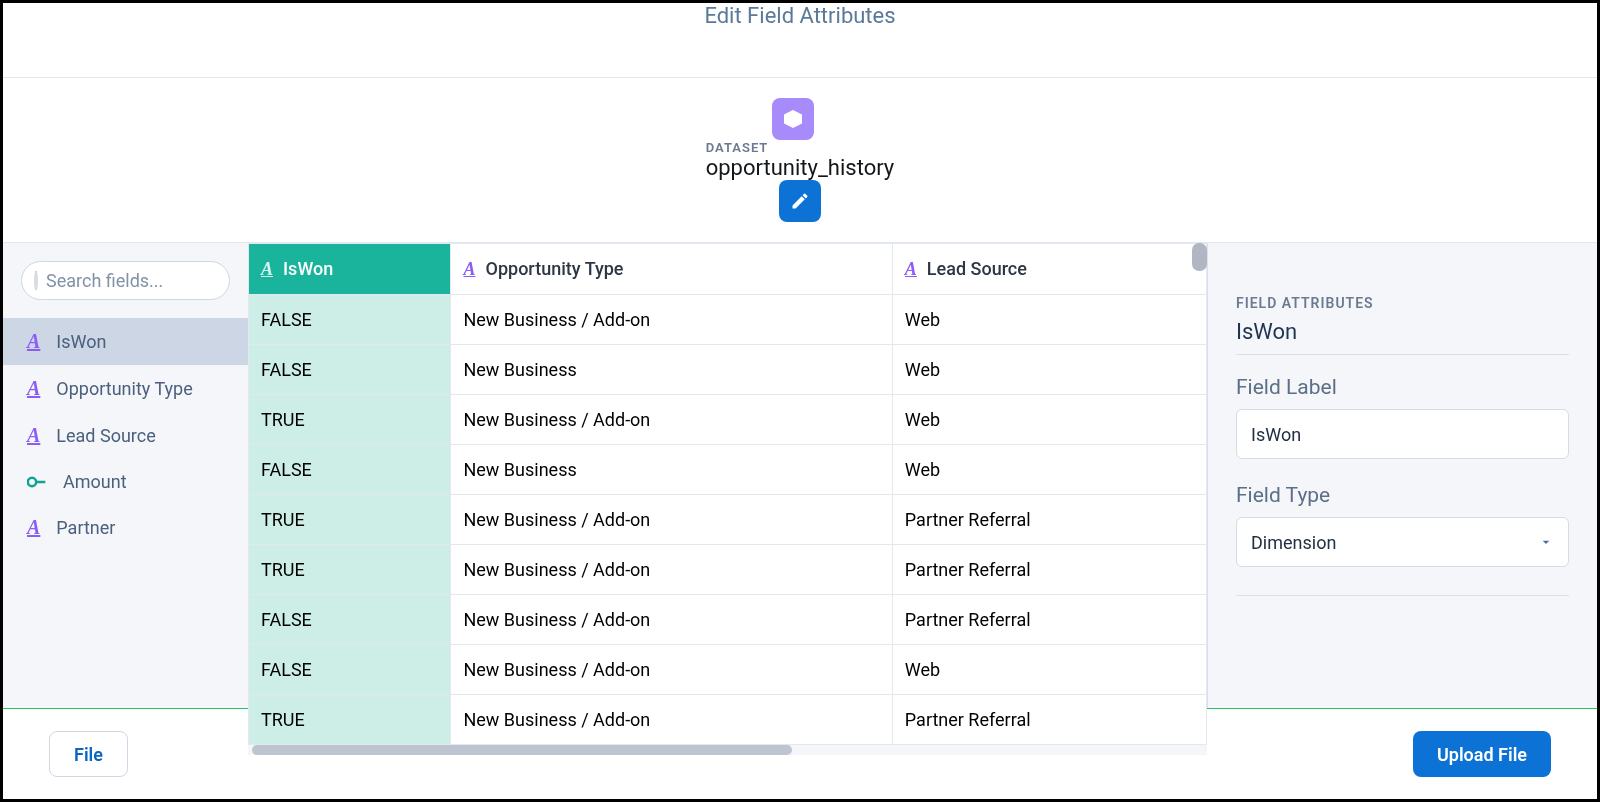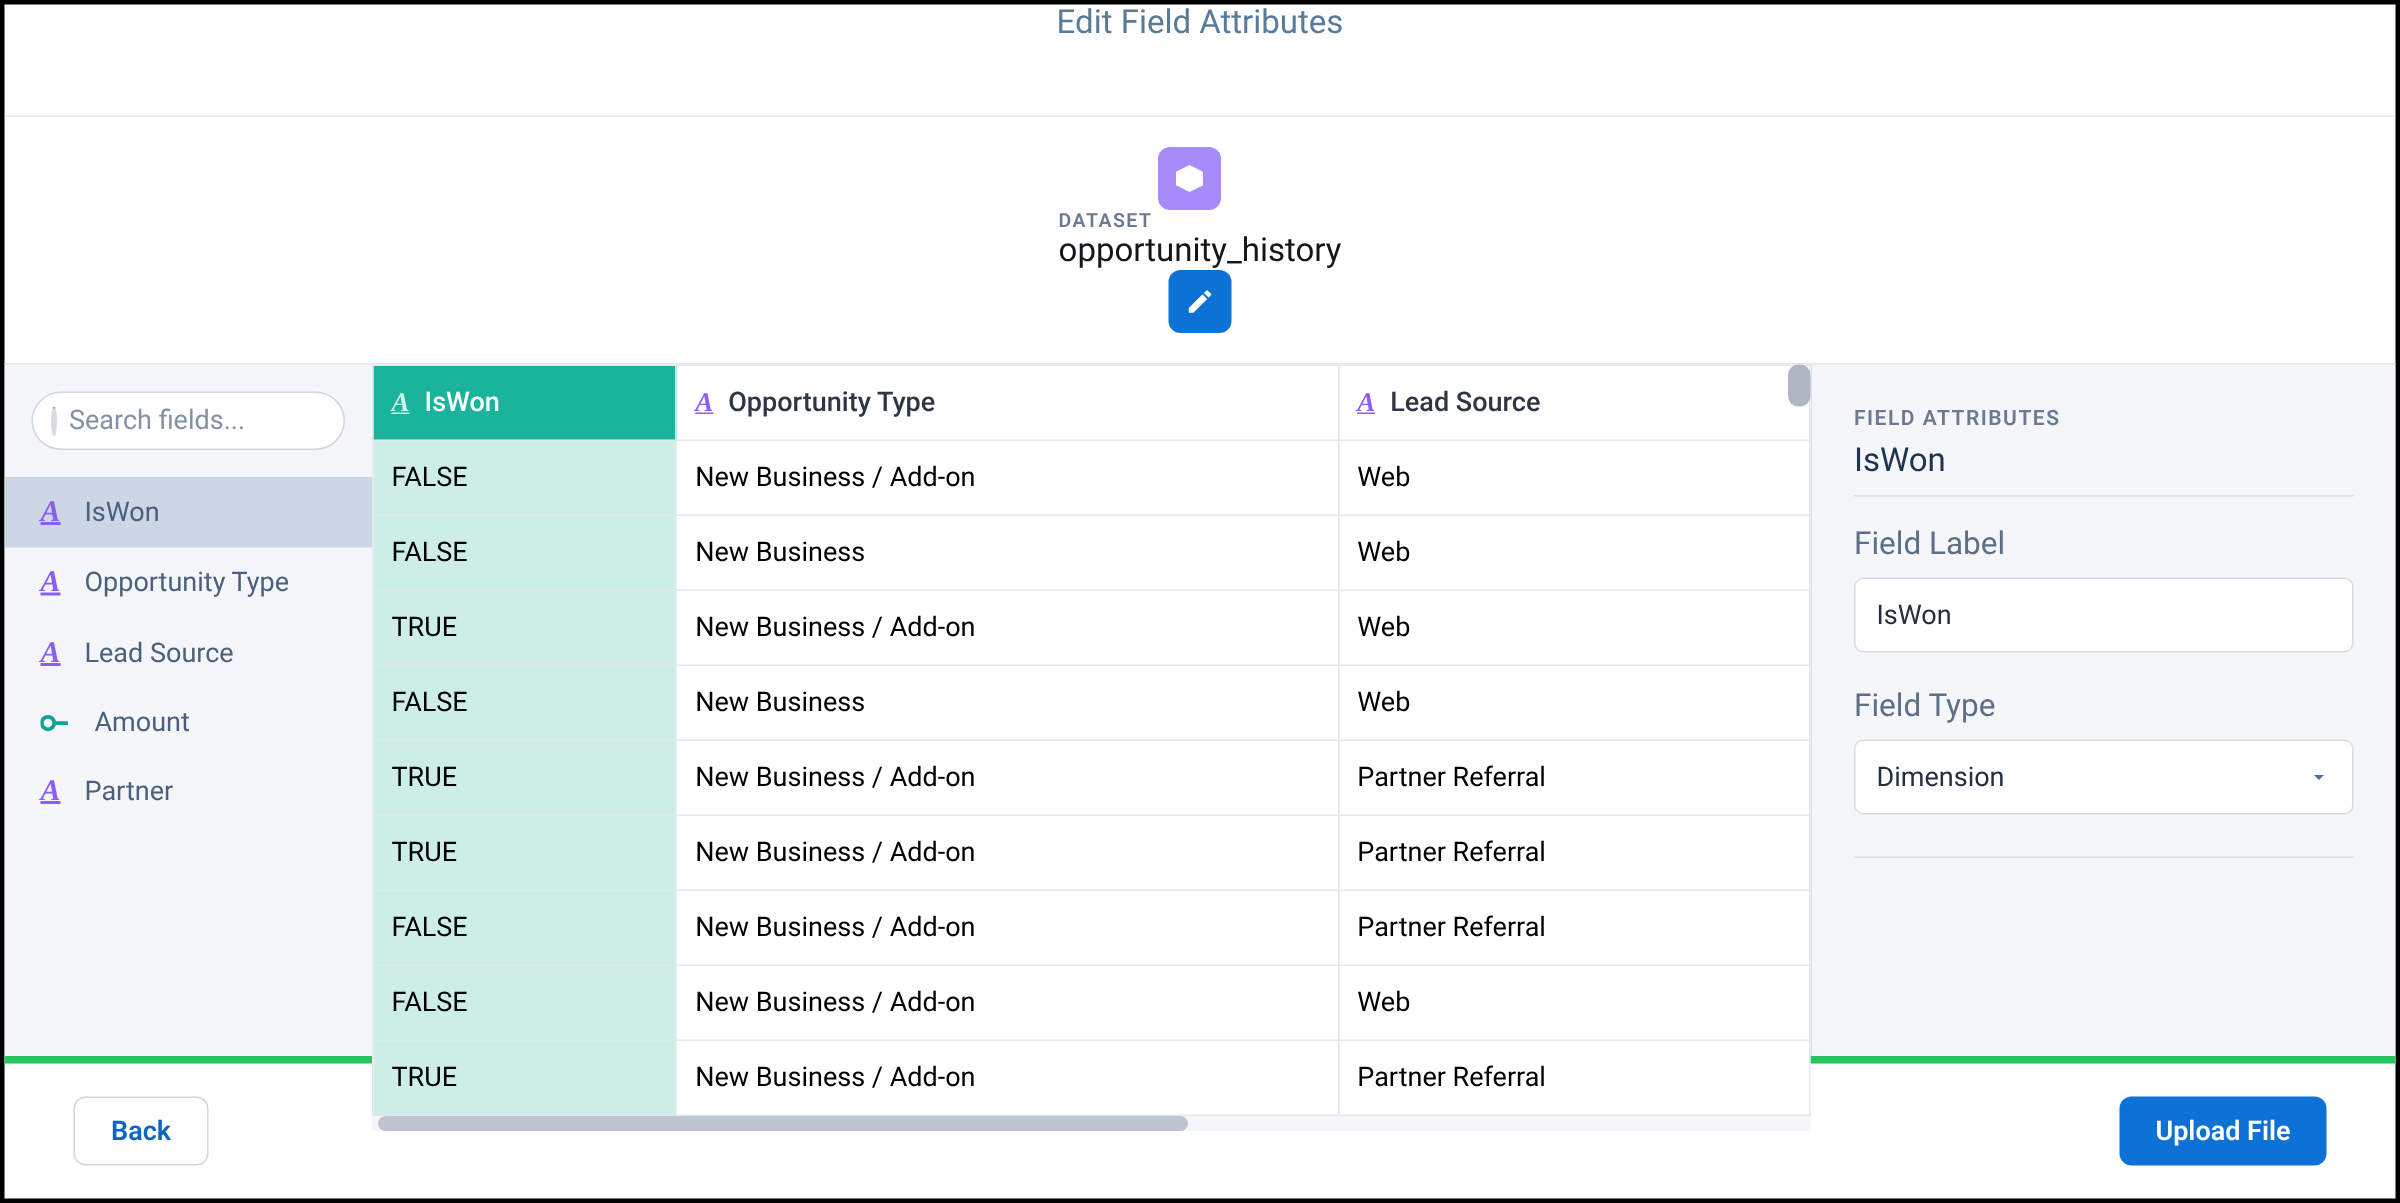--- a/index.html
+++ b/index.html
@@ -9,21 +9,21 @@
     .modal-title { color: #5a7a99; font-size: 22px; font-weight: 400; }
 
     .dataset-bar { display: flex; align-items: center; padding: 20px 26px; flex-direction: column; }
     .ds-icon { width: 42px; height: 42px; border-radius: 8px; background: #a78bfa; display: flex; align-items: center; justify-content: center; margin-right: 14px; }
     .ds-texts { display: flex; flex-direction: column; }
     .ds-label { color: #6b7a90; font-size: 13px; letter-spacing: 1px; font-weight: 600; text-transform: uppercase; }
     .ds-name { color: #14171a; font-size: 22px; font-weight: 400; }
     .spacer { flex: 1; }
     .edit-btn { width: 42px; height: 42px; background: #0d72d6; border-radius: 8px; display:flex; align-items:center; justify-content:center; cursor: pointer; }
 
-    .main { flex: 1; display: flex; background: #f4f6f9; border-top: 1px solid #e2e6ee; border-bottom: 5px solid #22c55e; min-height: 0; }
+    .main { flex: 1; display: flex; background: #f4f6f9; border-top: 1px solid #e2e6ee; border-bottom: 1px solid #22c55e; min-height: 0; }
 
     .sidebar { width: 245px; padding-top: 18px; display: flex; flex-direction: column; }
     .search-wrap { margin: 0 18px 18px 18px; display:flex; align-items:center; border: 1px solid #cfd7e3; background:#fff; border-radius: 999px; padding: 8px 12px; }
     .search-spinner { width: 20px; height: 20px; border: 2px solid #d8dbe2; border-top-color:#9aa1ad; border-radius:50%; margin-right:8px; }
     .search-input { flex:1; border:none; outline:none; font-size: 18px; color:#506176; background: transparent; }
     .search-input::placeholder { color:#8292a5; }
 
     .field-list { display:flex; flex-direction:column; }
     .field-item { display:flex; align-items:center; padding: 12px 24px; font-size: 18px; color:#4b607e; cursor:pointer; }
     .field-item.selected { background: #cdd6e4; }
@@ -39,21 +39,21 @@
     .data-table th.active { background:#1ab39b; color:#fff; }
     .data-table th.active .th-icon { color: #d3f3ec; }
     .data-table th:not(.active) .th-icon { color:#8b5cf6; }
     .data-table td.active-col { background: #cdeee7; }
 
     .v-scroll-track { position:absolute; right:0; top:0; width:15px; height:28px; background:#b0b7c3; border-radius:7px; }
     .h-scroll { height: 14px; background: #f4f6f9; display:flex; align-items:center; }
     .h-scroll-thumb { height: 10px; width: 540px; background:#bfc5d0; border-radius: 5px; margin-left: 4px; }
 
     .attr-pane { width: 390px; border-left: 1px solid #dbe0e9; padding: 28px; display:flex; flex-direction:column; }
-    .attr-heading { font-size: 14px; letter-spacing: 1px; color:#6b7a90; font-weight:600; text-transform: uppercase; margin-bottom: 8px; }
+    .attr-heading { font-size: 14px; letter-spacing: 1px; color:#6b7a90; font-weight:600; text-transform: uppercase; margin-bottom: 8px; margin-top: 24px; }
     .attr-name { font-size: 22px; color:#1e3450; border-bottom: 1px solid #d9dee8; padding-bottom: 10px; margin-bottom: 20px; }
     .attr-label { font-size: 21px; color:#5c6f86; margin-bottom: 10px; }
     .attr-input { width:100%; background:#fff; border: 1px solid #d6dbe5; height: 50px; padding: 0 14px; font-size: 18px; color:#233042; border-radius: 6px; margin-bottom: 24px; }
     .attr-select { width:100%; background:#fff; border: 1px solid #d6dbe5; height: 50px; padding: 0 14px; font-size: 18px; color:#233042; border-radius: 6px; display:flex; align-items:center; justify-content:space-between; cursor:pointer; }
     .attr-divider { border-top: 1px solid #d9dee8; margin-top: 28px; }
 
     .footer { height: 90px; display:flex; align-items:center; padding: 0 46px; }
     .btn { height: 46px; padding: 0 24px; border-radius: 8px; font-size: 18px; font-weight:600; display:inline-flex; align-items:center; justify-content:center; cursor:pointer; }
     .btn-back { border: 1px solid #cfd7e3; background:#fff; color:#0b66c3; }
     .btn-upload { background:#0d72d6; color:#fff; margin-left:auto; border:none; }
@@ -196,15 +196,15 @@
           <path fill="#4a6da3" d="M7 10l5 5 5-5z"></path>
         </svg>
     </div>
 
     <div class="attr-divider"></div>
   </div>
 
 </div>
 
 <div class="footer">
-  <div class="btn btn-back">Back</div>
+  <div class="btn btn-back">File</div>
   <div class="btn btn-upload">Upload File</div>
 </div>
 
 </body></html>

